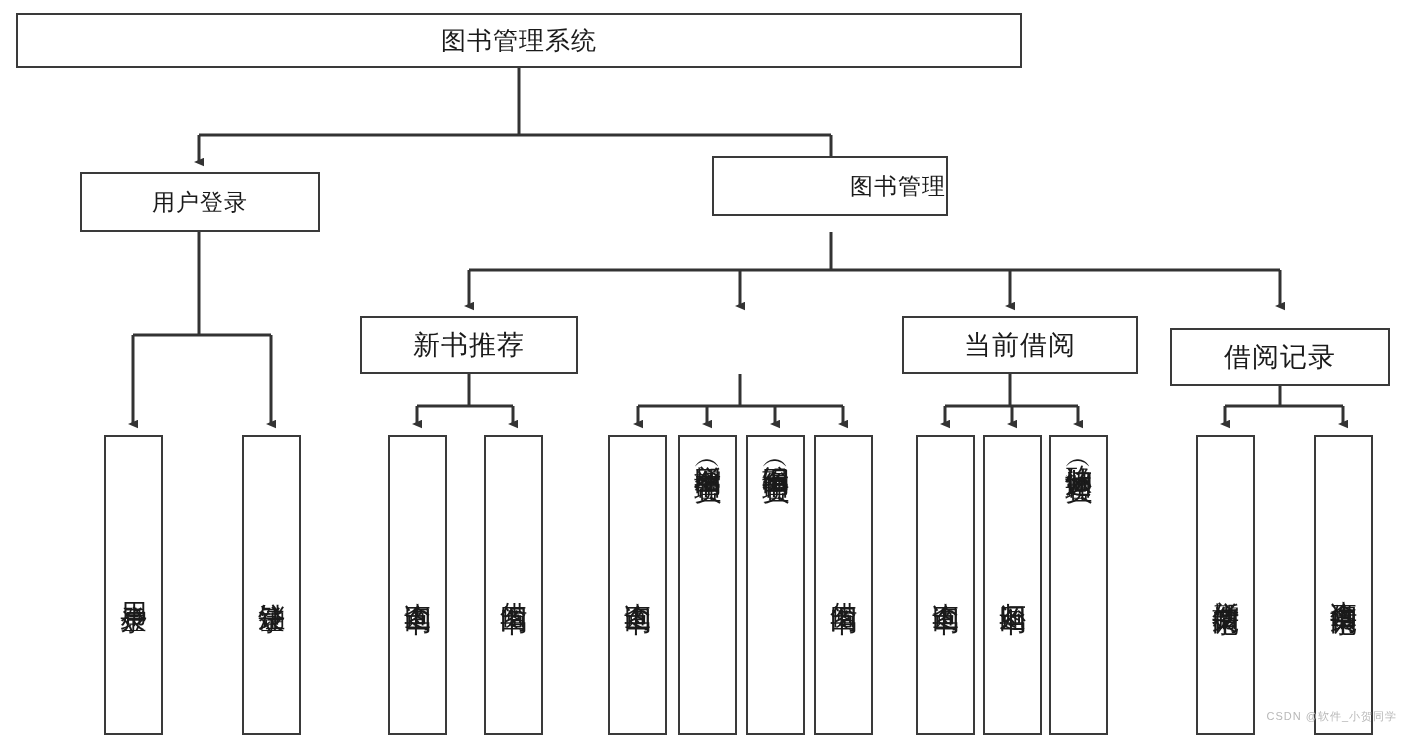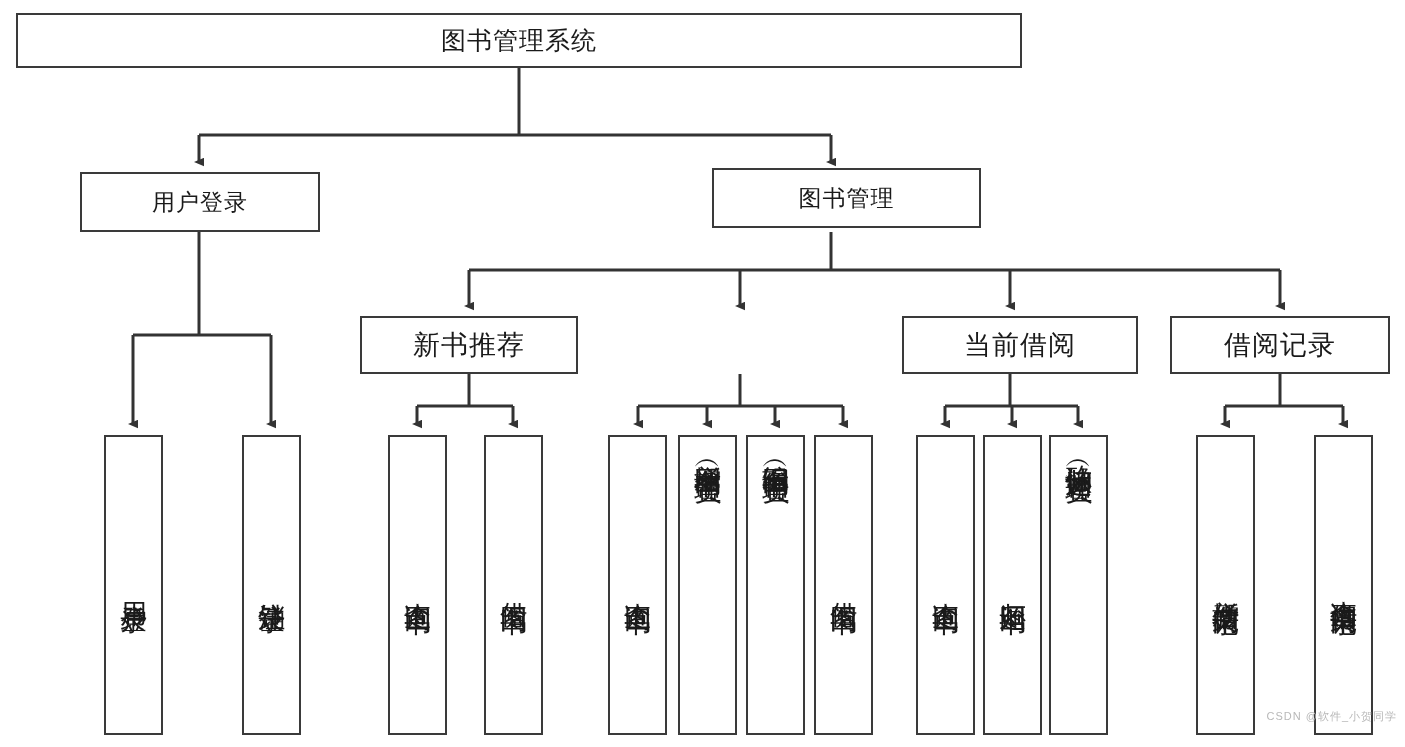--- a/index.html
+++ b/index.html
@@ -133,31 +133,31 @@
     </g>
   </svg>
 
   <div class="node root" style="left:16px; top:13px; width:1006px; height:55px;">
     <span>图书管理系统</span>
   </div>
 
   <div class="node level2" style="left:80px; top:172px; width:240px; height:60px;">
     <span>用户登录</span>
   </div>
-  <div class="node level2" style="left:712px; top:168px; width:269px; height:60px;">
+  <div class="node level2" style="left:712px; top:156px; width:236px; height:60px;justify-content:flex-end;">
     <span>图书管理</span>
   </div>
 
   <div class="node level3" style="left:360px; top:316px; width:218px; height:58px;">
     <span>新书推荐</span>
   </div>
   <div class="node level3" style="left:902px; top:316px; width:236px; height:58px;font-family:Liberation Mono, monospace;">
     <span>当前借阅</span>
   </div>
-  <div class="node level3" style="left:1170px; top:316px; width:220px; height:58px;">
+  <div class="node level3" style="left:1170px; top:328px; width:220px; height:58px;">
     <span>借阅记录</span>
   </div>
 
   <div class="node leaf centerv" style="left:104px; top:435px; width:59px; height:300px;">
     <span class="vtext">用户登录</span>
   </div>
   <div class="node leaf centerv" style="left:242px; top:435px; width:59px; height:300px;">
     <span class="vtext">注销登录</span>
   </div>
 

